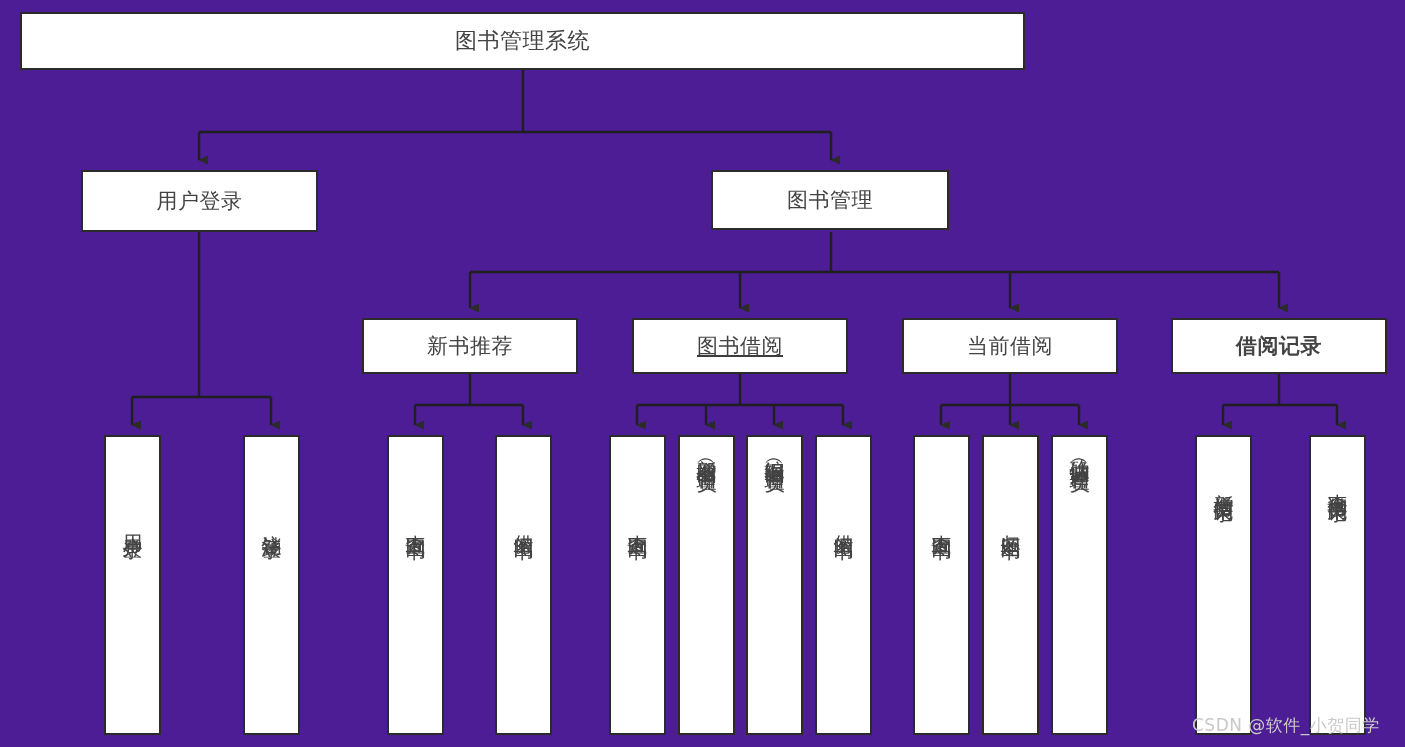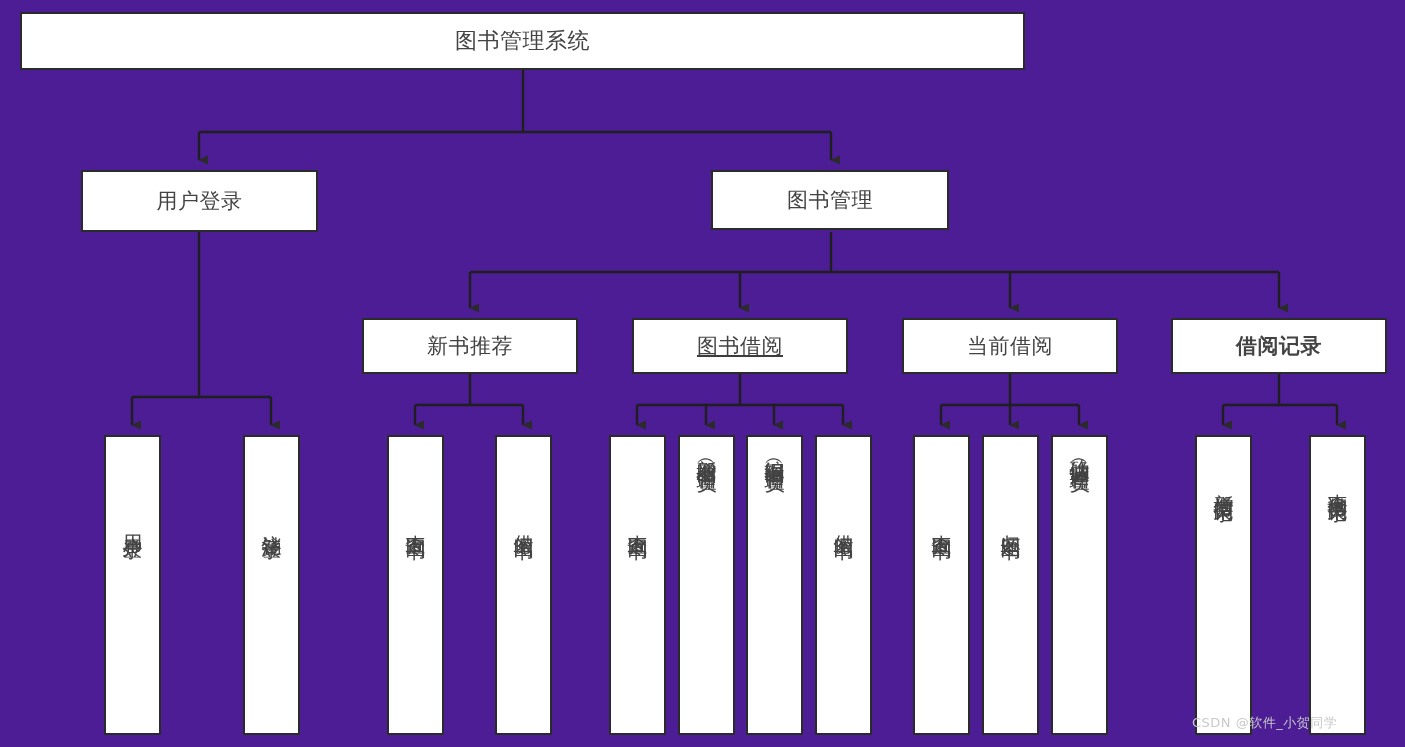--- a/index.html
+++ b/index.html
@@ -68,21 +68,21 @@
     white-space: nowrap;
     margin-top: 0;
   }
   .node.vert.center .label {
     margin-top: 0;
   }
   .watermark {
     position: absolute;
     left: 1192px;
     top: 714px;
-    font-size: 13px;
+    font-size: 17px;
     color: #c9c9c9;
     letter-spacing: 0.5px;
     white-space: nowrap;
     z-index: 5;
     font-family: "DejaVu Sans", "Liberation Sans", sans-serif;
   }
 </style>
 </head>
 <body>
 

